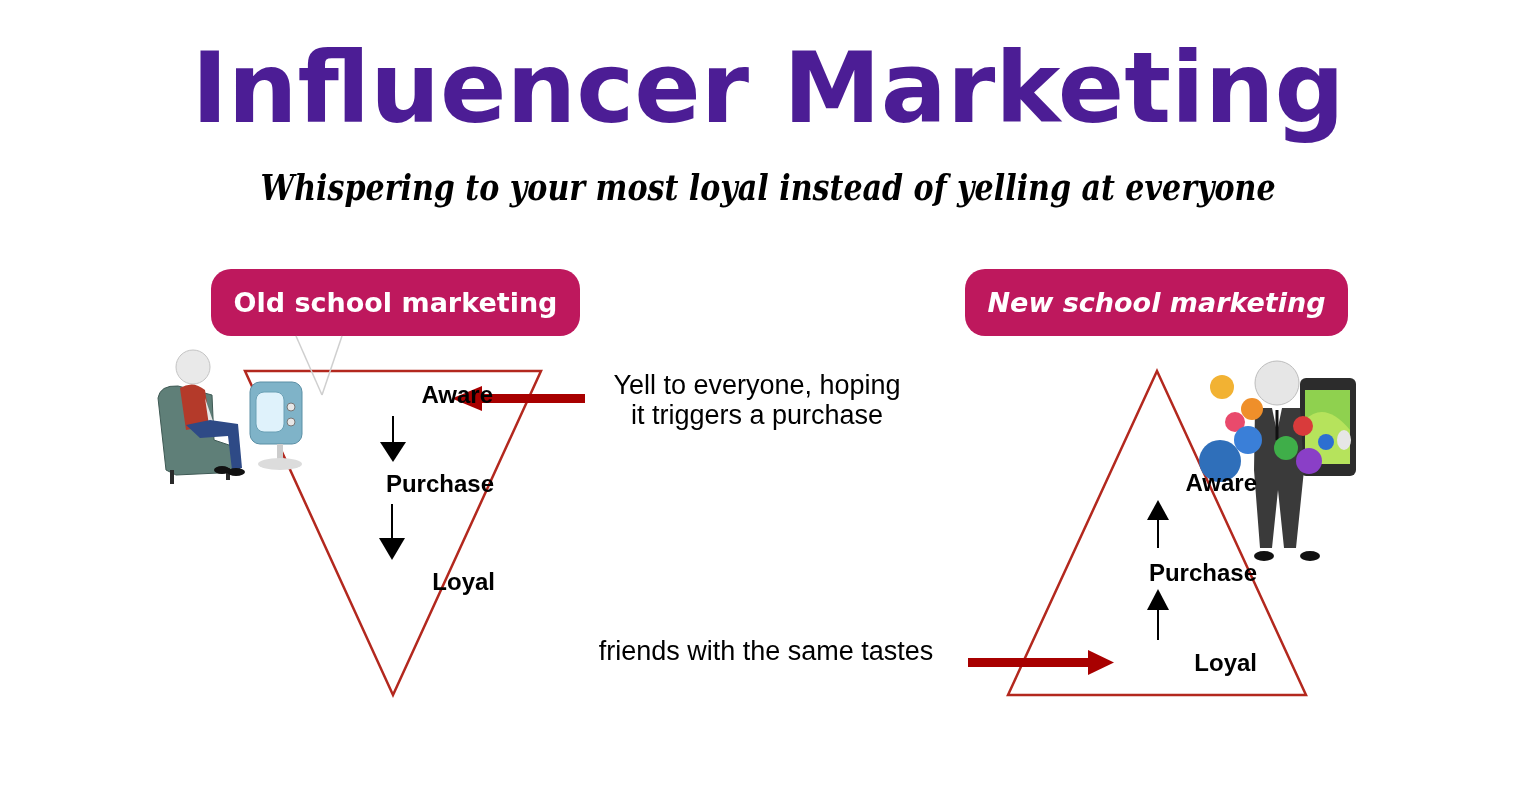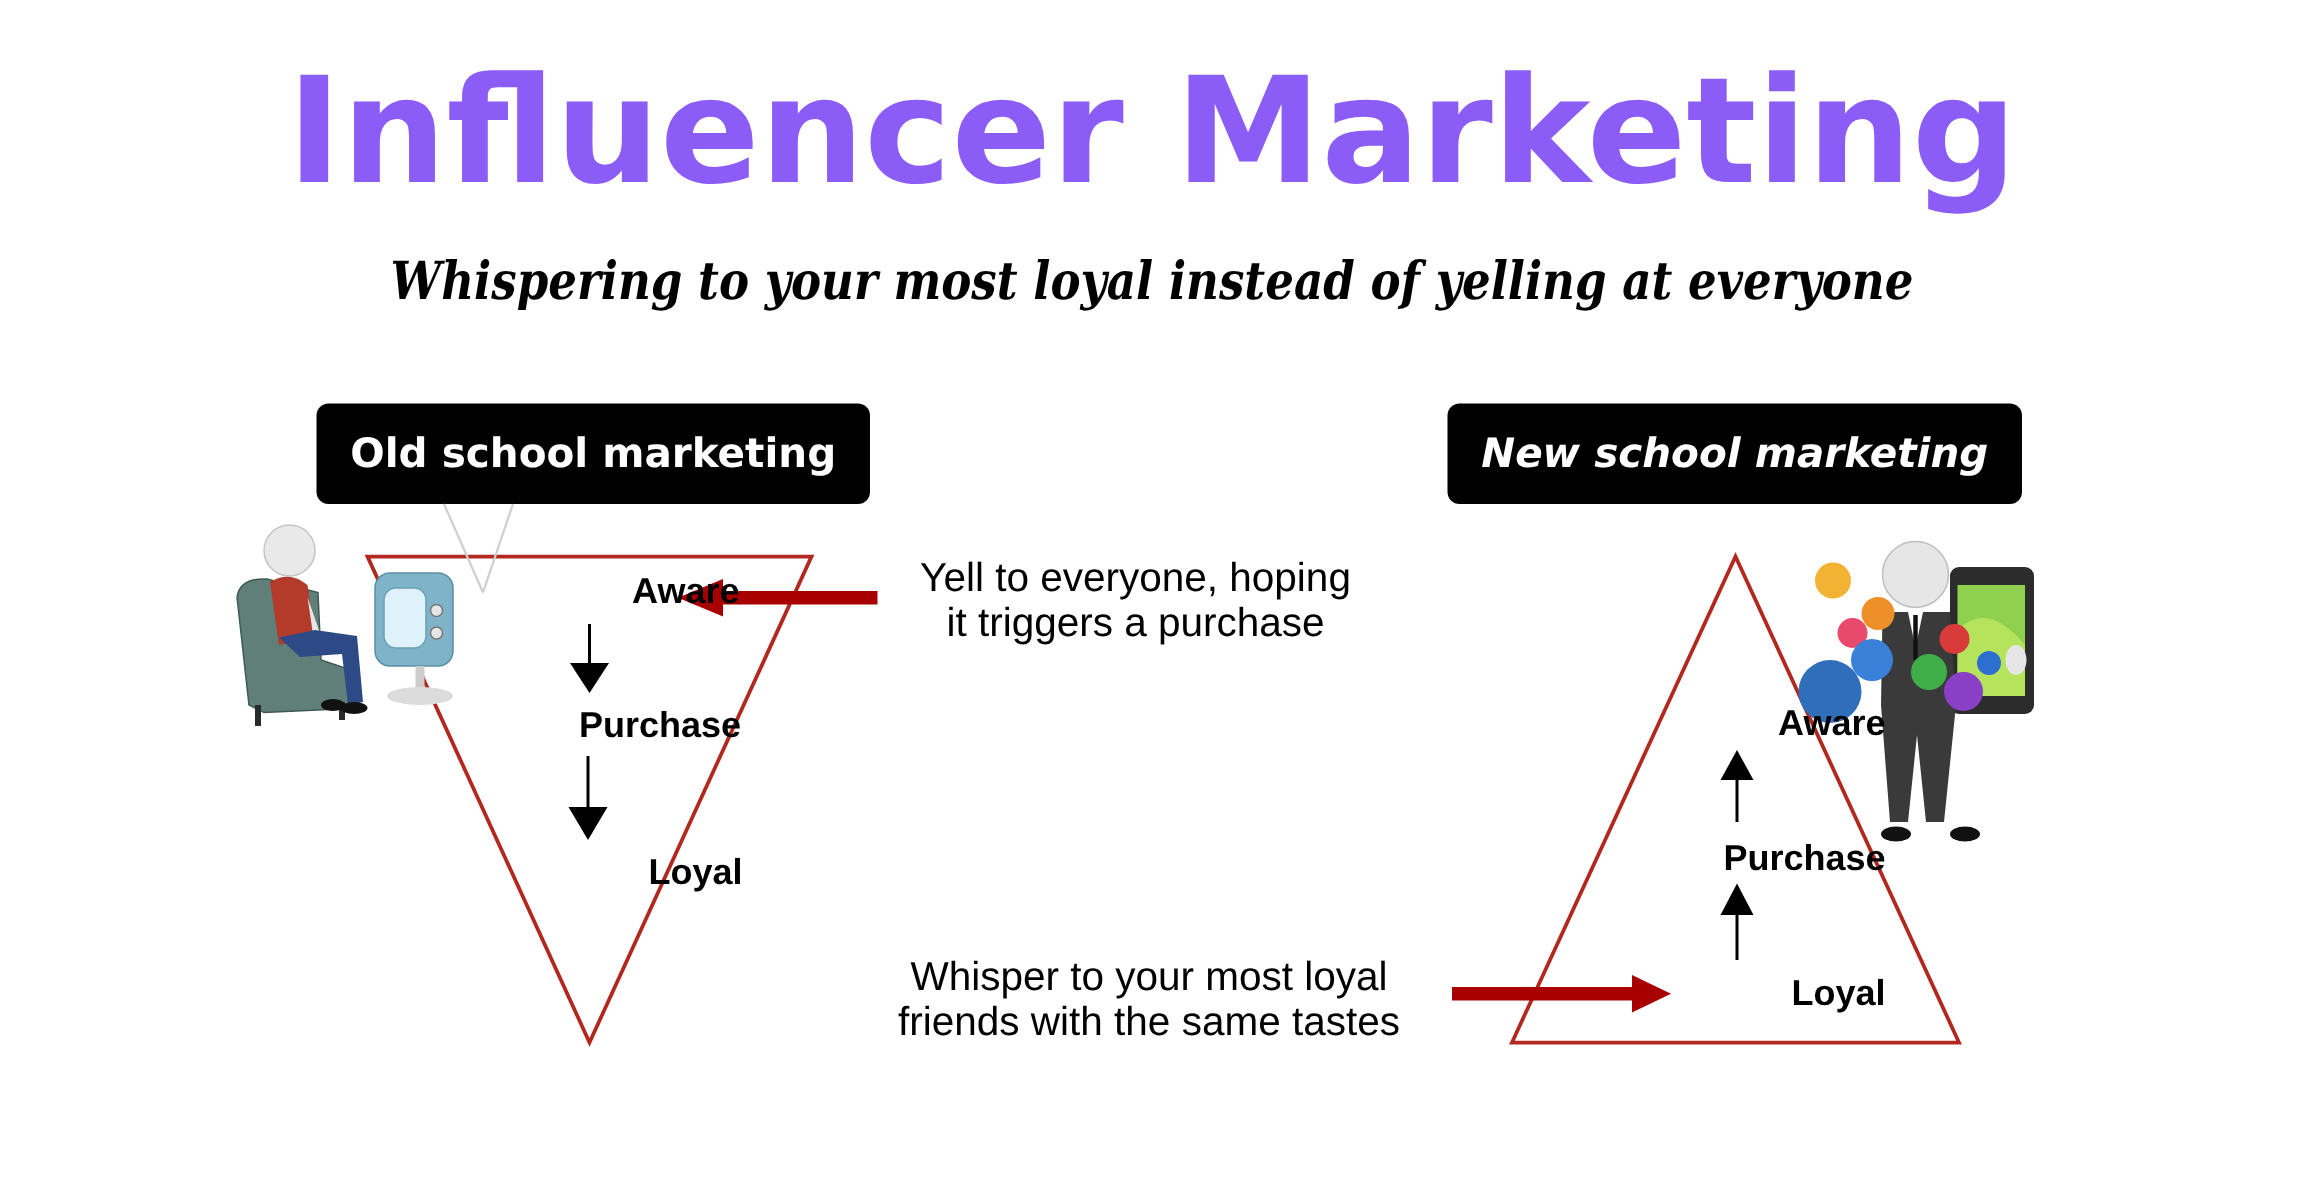--- a/index.html
+++ b/index.html
@@ -1,19 +1,19 @@
 <!DOCTYPE html>
 <html><head>
 <meta charset="utf-8">
 <style>
   html, body { margin:0; padding:0; background:#ffffff; }
   body { width:1536px; height:798px; position:relative; overflow:hidden; font-family:"Liberation Sans", sans-serif; }
-  .title { position:absolute; left:0; top:28px; width:1536px; text-align:center; font-family:"DejaVu Sans", sans-serif; font-weight:bold; font-size:98px; color:#8b5cf6; letter-spacing:0px; line-height:120px; transform:scaleX(1.0); }
+  .title { position:absolute; left:0; top:28px; width:1536px; text-align:center; font-family:"DejaVu Sans", sans-serif; font-weight:bold; font-size:98px; color:#4c1d95; letter-spacing:0px; line-height:120px; transform:scaleX(1.0); }
   .subtitle { position:absolute; left:0; top:163px; width:1536px; text-align:center; font-family:"DejaVu Serif", serif; font-style:italic; font-weight:bold; font-size:35px; color:#000; line-height:50px; transform:scaleX(0.86); transform-origin:center; }
-  .pill { position:absolute; background:#000000; color:#fff; border-radius:8px; font-family:"DejaVu Sans", sans-serif; font-weight:bold; font-size:27px; display:flex; align-items:center; justify-content:center; }
+  .pill { position:absolute; background:#be185d; color:#fff; border-radius:20px; font-family:"DejaVu Sans", sans-serif; font-weight:bold; font-size:27px; display:flex; align-items:center; justify-content:center; }
   .pill-old { left:211px; top:269px; width:369px; height:67px; }
   .pill-new { left:965px; top:269px; width:383px; height:67px;font-style:italic; }
   svg.diagram { position:absolute; left:0; top:0; }
   .stage { position:absolute; font-weight:bold; font-size:24px; color:#000; text-align:right; width:200px; line-height:28px; }
   .caption { position:absolute; font-size:27px; color:#000; text-align:center; line-height:30px;margin-top:16px; }
 </style>
 </head>
 <body>
 
 <div class="title">Influencer Marketing</div>
@@ -124,15 +124,14 @@
 <div class="caption" style="left:577px; top:354px; width:360px;">
   <div>Yell to everyone, hoping</div>
   <div>it triggers a purchase</div>
 </div>
 
 <div class="stage" style="left:1057px; top:469px;">Aware</div>
 <div class="stage" style="left:1057px; top:559px;">Purchase</div>
 <div class="stage" style="left:1057px; top:649px;">Loyal</div>
 
 <div class="caption" style="left:556px; top:620px; width:420px;">
-  <div>Whisper to your most loyal</div>
   <div>friends with the same tastes</div>
 </div>
 
 </body></html>

